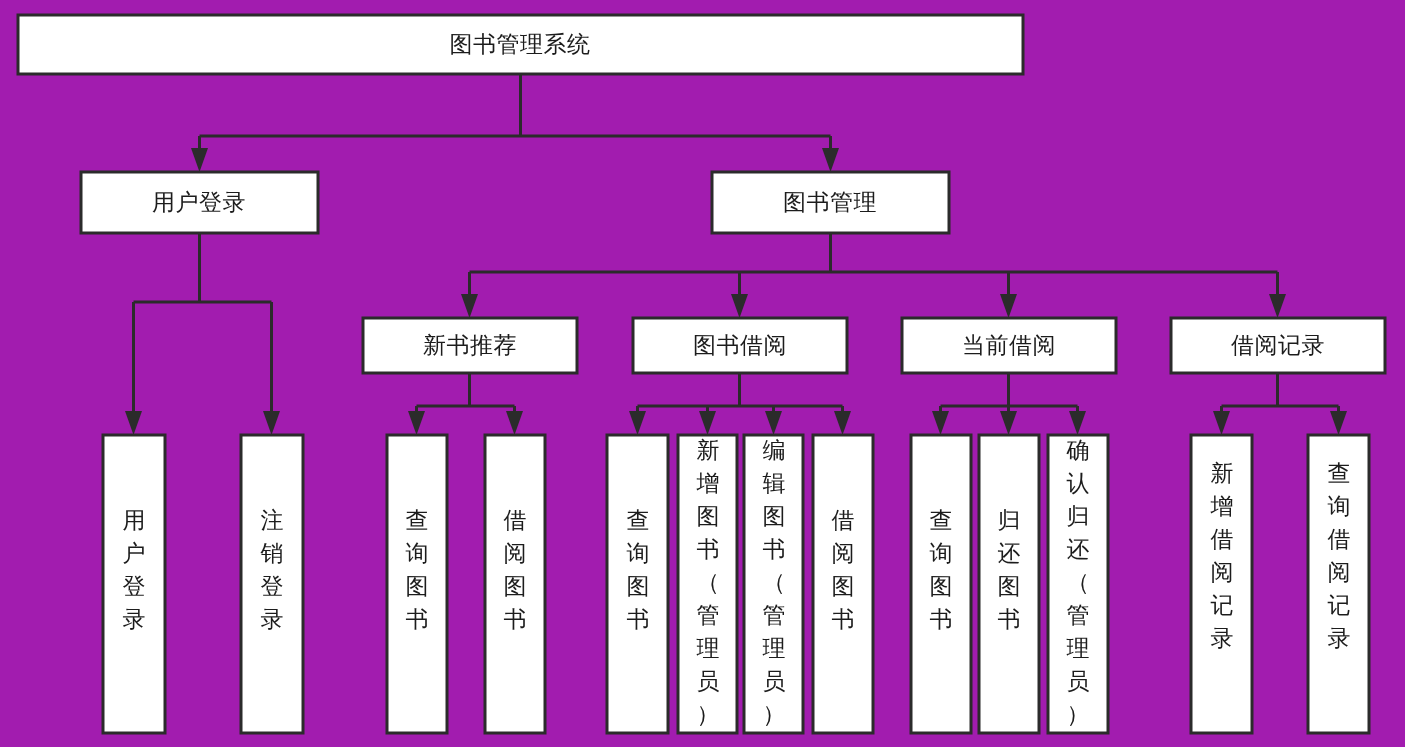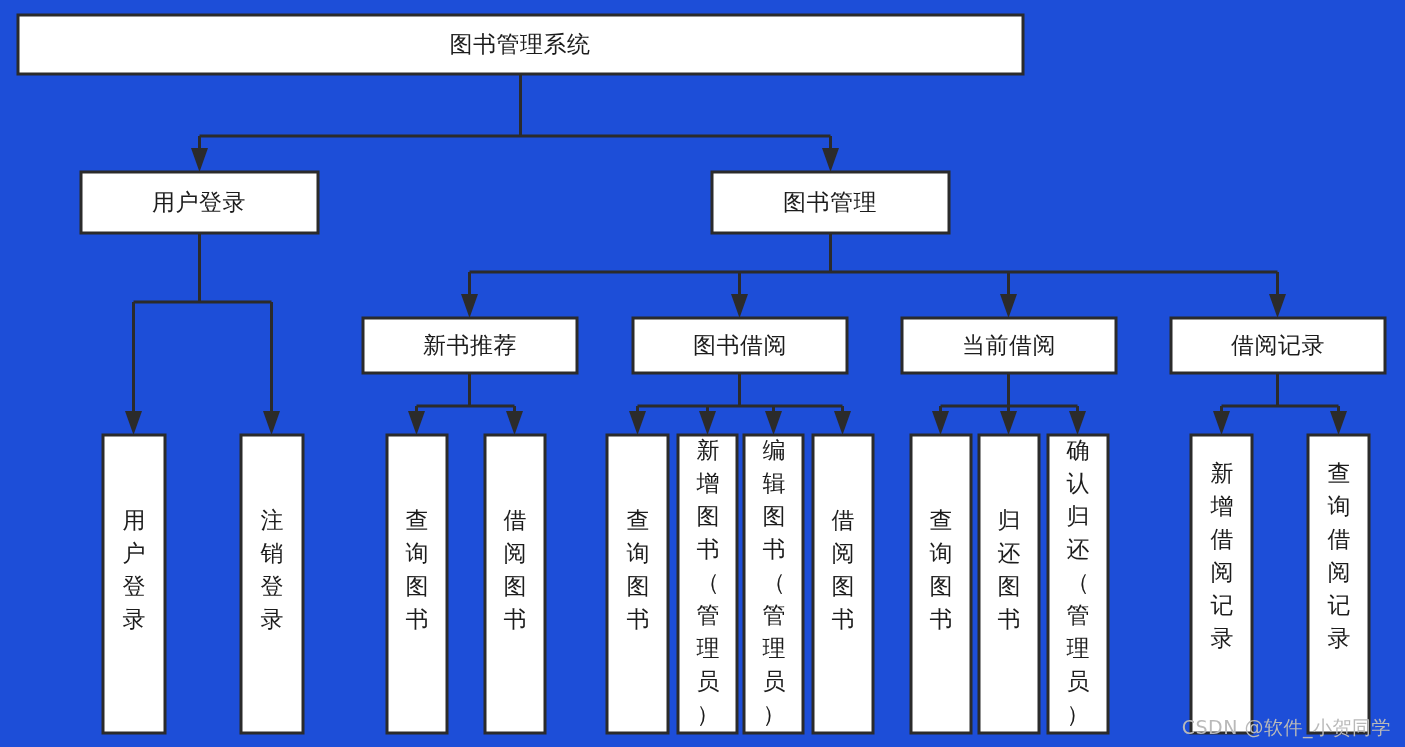--- a/index.html
+++ b/index.html
@@ -12,21 +12,21 @@
     width: 1405px;
     height: 747px;
     font-family: "DejaVu Sans", "Liberation Sans", sans-serif;
     overflow: hidden;
     position: relative;
   }
   #diagram-root {
     position: relative;
     width: 1405px;
     height: 747px;
-    background: #1d4ed8;
+    background: #a21caf;
   }
   svg.flow {
     position: absolute;
     left: 0;
     top: 0;
     width: 1405px;
     height: 747px;
     display: block;
   }
   .node-rect {
@@ -246,15 +246,14 @@
       <text class="node-label-v" x="1222" y="481"><tspan x="1222" y="481">新</tspan><tspan x="1222" y="514">增</tspan><tspan x="1222" y="547">借</tspan><tspan x="1222" y="580">阅</tspan><tspan x="1222" y="613">记</tspan><tspan x="1222" y="646">录</tspan></text>
     </g>
 
     <g>
       <rect class="node-rect" x="1308" y="435" width="61" height="298"></rect>
       <text class="node-label-v" x="1339" y="481"><tspan x="1339" y="481">查</tspan><tspan x="1339" y="514">询</tspan><tspan x="1339" y="547">借</tspan><tspan x="1339" y="580">阅</tspan><tspan x="1339" y="613">记</tspan><tspan x="1339" y="646">录</tspan></text>
     </g>
 
   </svg>
 
-  <div class="watermark">CSDN @软件_小贺同学</div>
 
 </div>
 
 </body></html>

